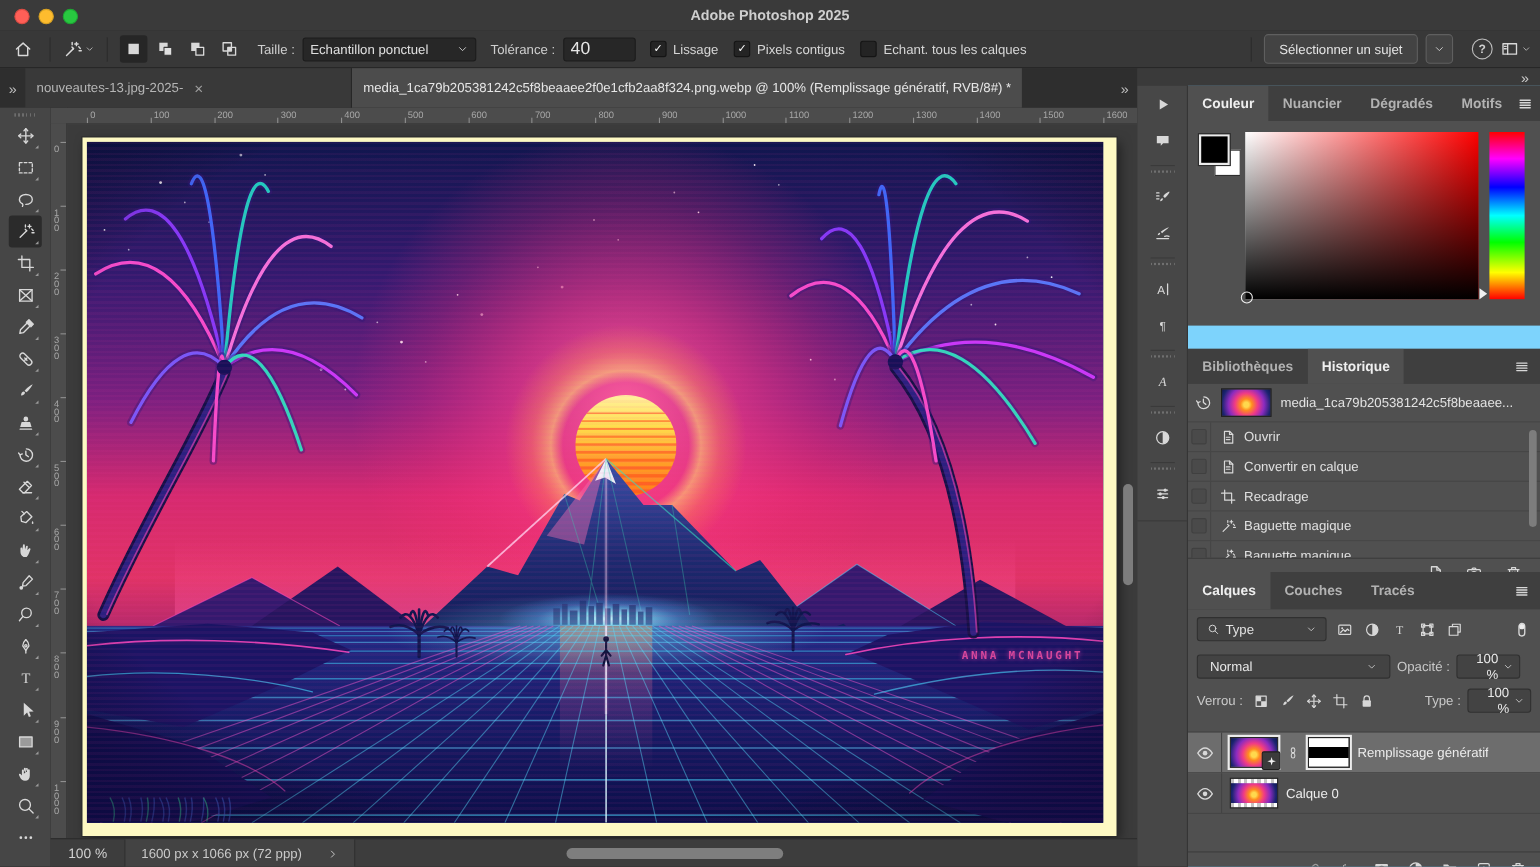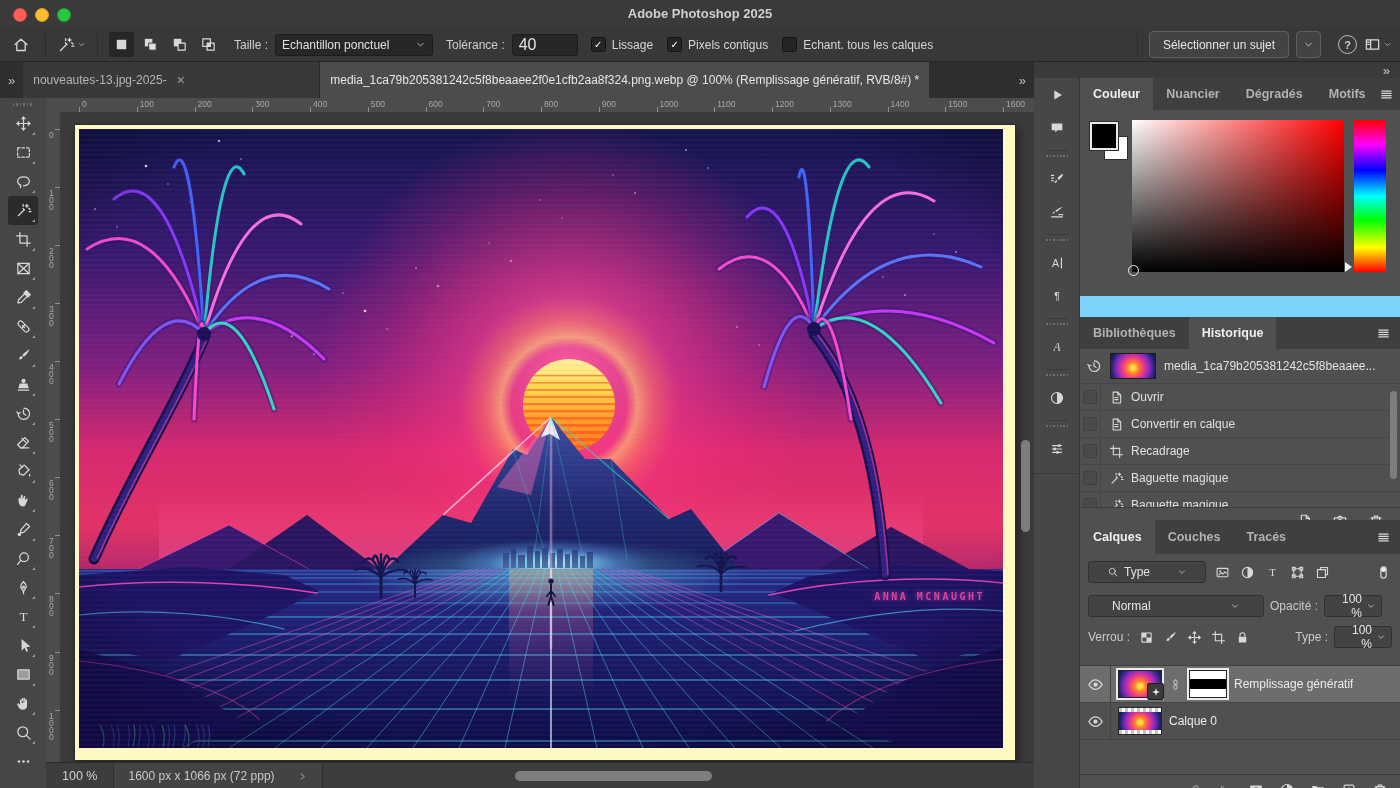--- a/index.html
+++ b/index.html
@@ -137,27 +137,27 @@
   .hist-check{width:20px;align-self:stretch;display:flex;align-items:center;justify-content:center;
               border-right:1px solid #464646;}
   .hist-check span{width:12px;height:12px;background:#4a4a4a;border:1px solid #404040;border-radius:2px;}
   .hist-ic{width:30px;display:flex;justify-content:center;}
   .hist-scroll{position:absolute;right:3px;top:42px;width:7px;height:88px;background:#7d7d7d;border-radius:4px;}
   .hist-actions{height:26px;border-top:1px solid #3c3c3c;display:flex;align-items:center;
                 justify-content:flex-end;gap:20px;padding-right:16px;}
   
   .filter-row{height:36px;display:flex;align-items:center;padding:0 8px;gap:9px;}
   .filter-box{display:flex;align-items:center;width:118px;height:22px;background:#434343;
-              border:1px solid #303030;border-radius:3px;padding:0 18px;gap:5px;box-sizing:border-box;color:#e2e2e2;}
+              border:1px solid #303030;border-radius:3px;padding:0 8px;gap:5px;box-sizing:border-box;color:#e2e2e2;}
   .filter-box .lab{flex:1;}
   #filter-icons{display:flex;gap:10px;align-items:center;}
   .toggle-pill{margin-left:auto;}
   .blend-row{height:32px;display:flex;align-items:center;padding:0 8px;gap:6px;}
   .blend-box{display:flex;align-items:center;width:176px;height:22px;background:#434343;
-             border:1px solid #303030;border-radius:3px;padding:0 23px;box-sizing:border-box;color:#e8e8e8;}
+             border:1px solid #303030;border-radius:3px;padding:0 11px;box-sizing:border-box;color:#e8e8e8;}
   .blend-box .lab{flex:1;}
   .minilabel{color:#c9c9c9;white-space:nowrap;}
   .val-box{display:flex;align-items:center;width:58px;height:22px;background:#434343;
            border:1px solid #303030;border-radius:3px;padding:0 5px;box-sizing:border-box;gap:4px;color:#e8e8e8;}
   .val-box .lab{flex:1;text-align:right;}
   .lock-row{height:30px;display:flex;align-items:center;padding:0 8px;gap:9px;}
   #lock-icons{display:flex;gap:9px;align-items:center;}
   .fond-group{margin-left:auto;display:flex;align-items:center;gap:6px;}
   .layer-rows{border-top:1px solid #3e3e3e;margin-top:13px;}
   .layer-row{height:36px;display:flex;align-items:center;border-bottom:1px solid #454545;gap:7px;

